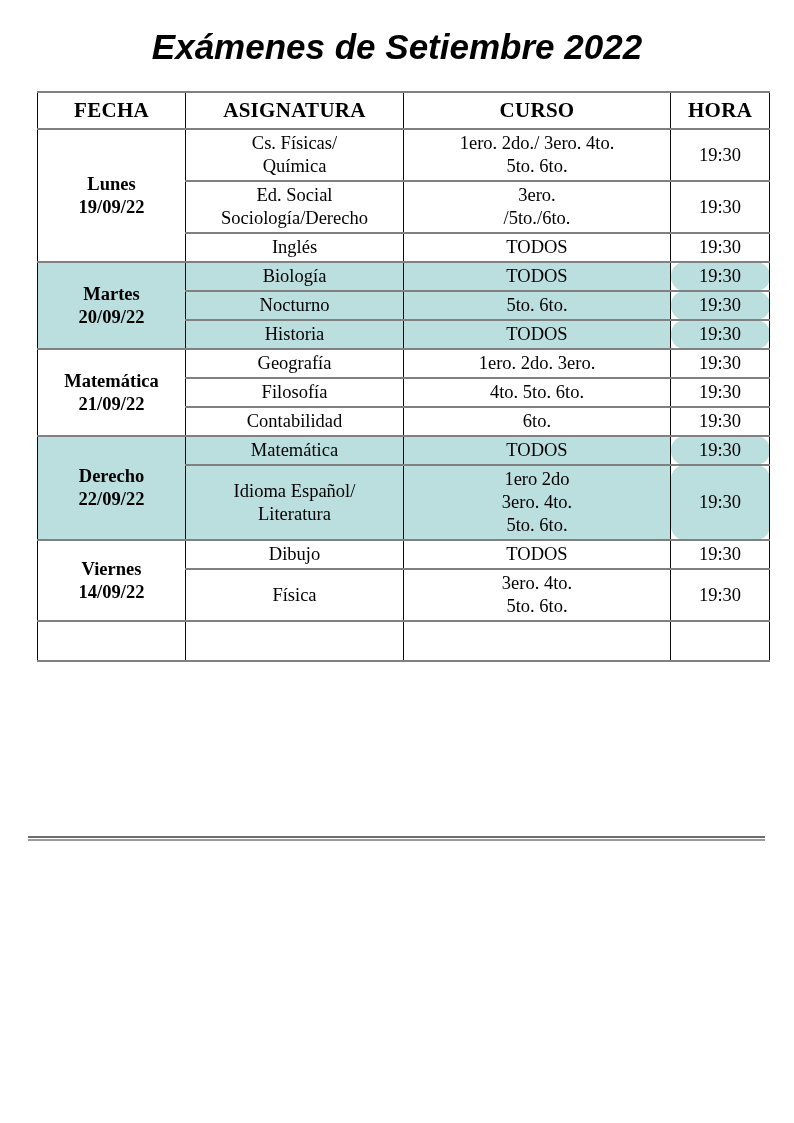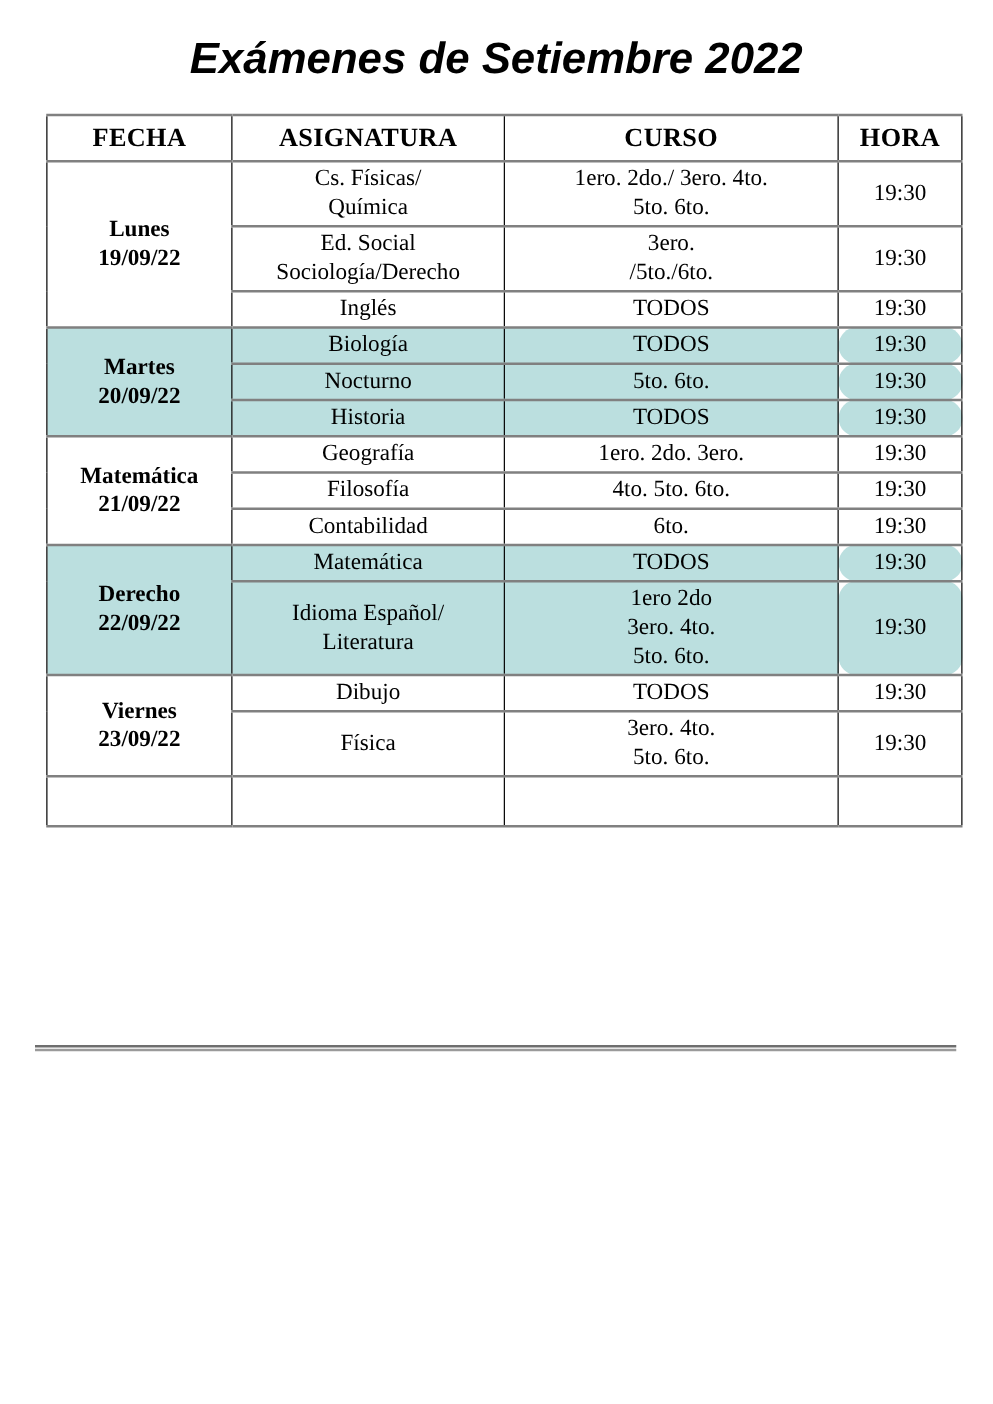--- a/index.html
+++ b/index.html
@@ -260,21 +260,21 @@
             <td class="cell-lines ">
               <span>1ero 2do</span>
               <span>3ero. 4to.</span>
               <span>5to. 6to.</span>
             </td>
             <td class="hora-cell">19:30</td>
           </tr>
           <tr class="plain">
             <td class="fecha-cell cell-lines" rowspan="2">
               <span>Viernes</span>
-              <span>23/09/22</span>
+              <span>14/09/22</span>
             </td>
             <td class="cell-lines ">
               <span>Dibujo</span>
             </td>
             <td class="cell-lines ">
               <span>TODOS</span>
             </td>
             <td class="hora-cell">19:30</td>
           </tr>
           <tr class="plain">

